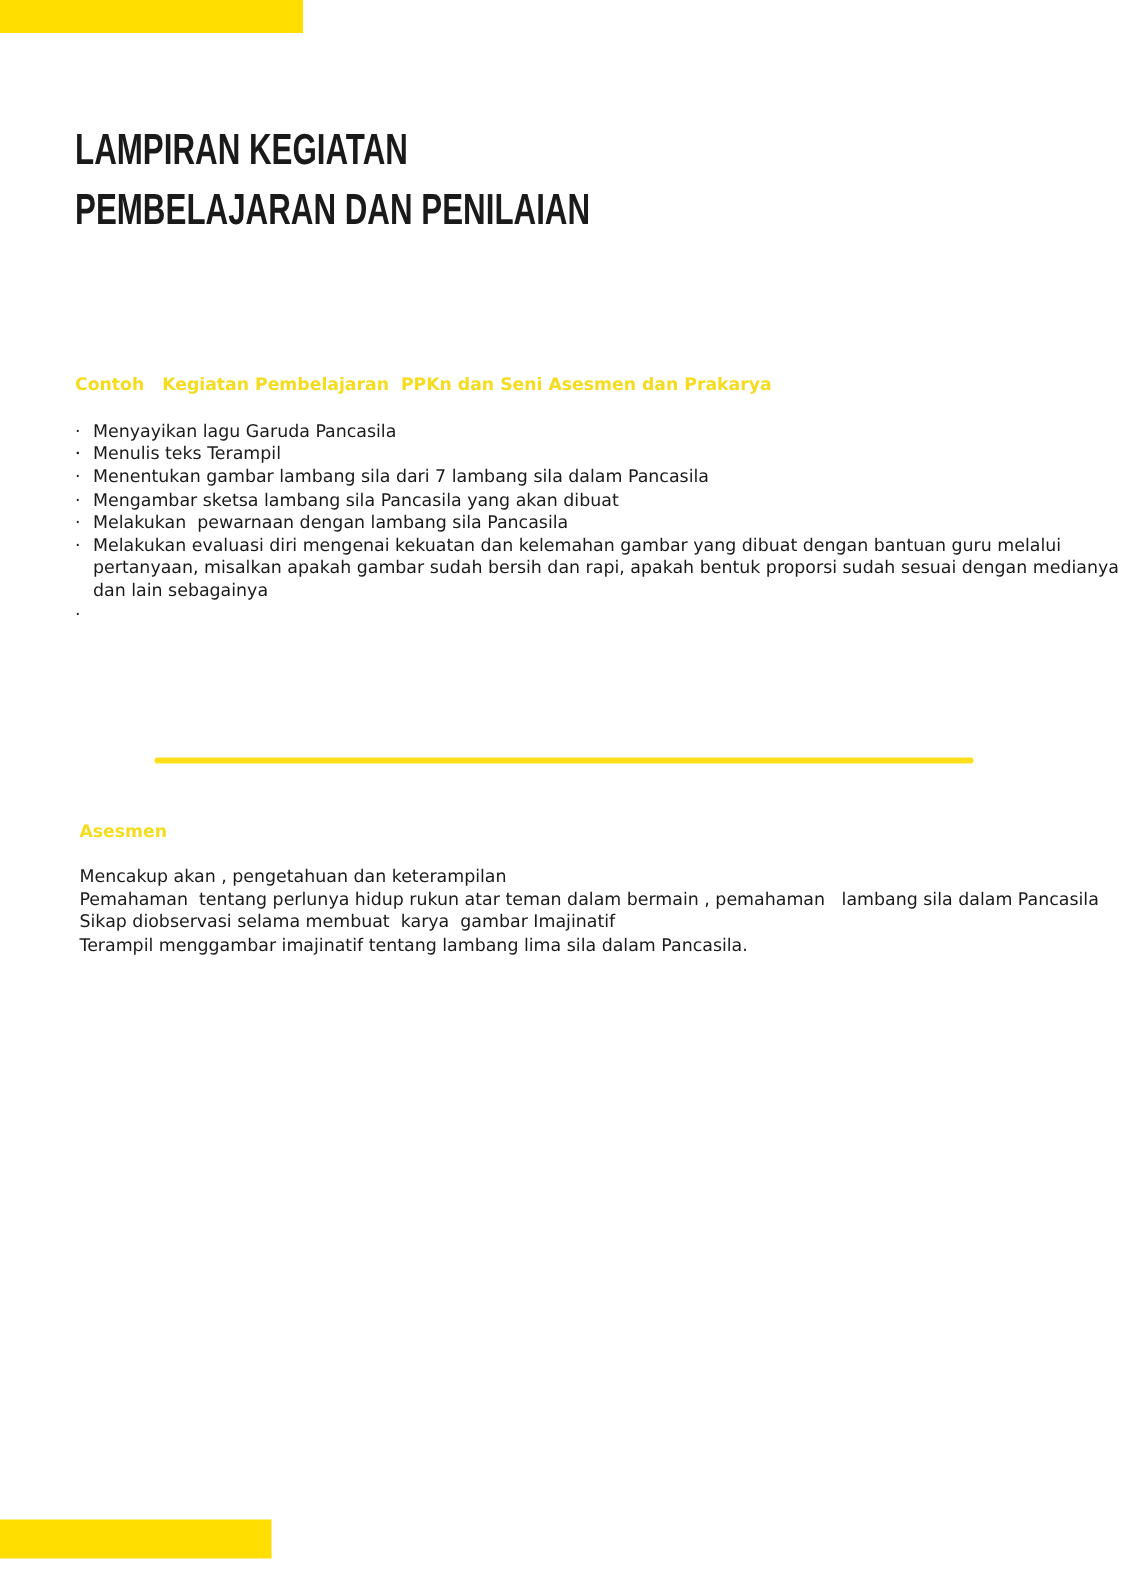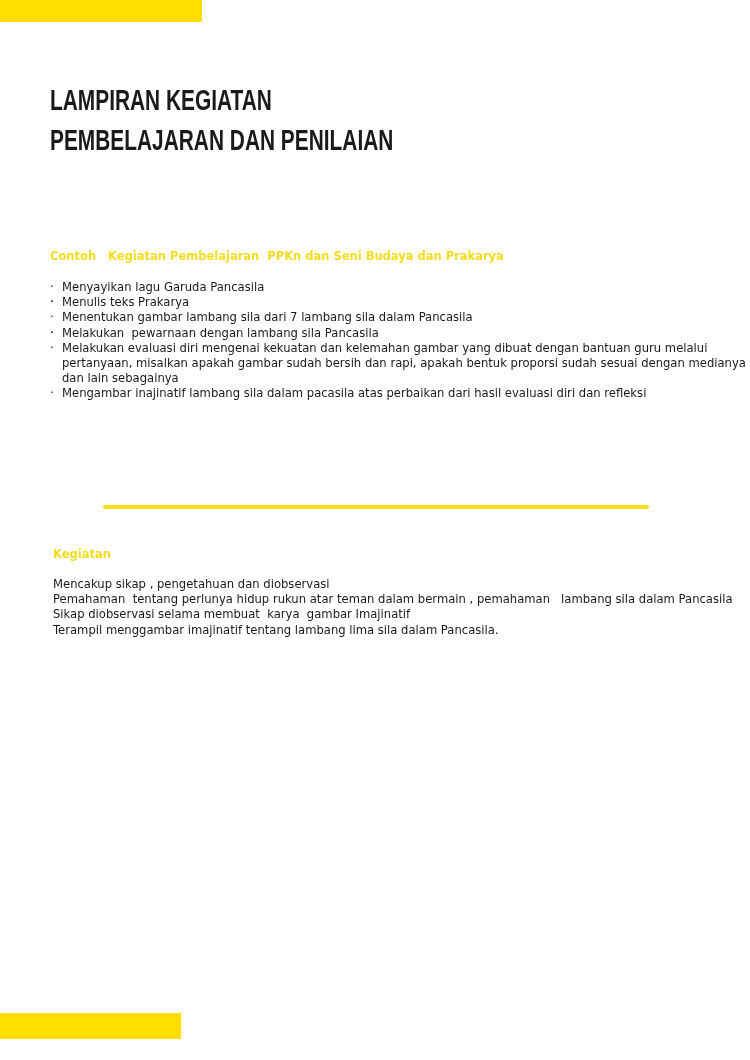--- a/index.html
+++ b/index.html
@@ -46,37 +46,37 @@
 </head>
 <body>
 
 <div class="bar bar-top"></div>
 
 <h1 class="title">
   <span>LAMPIRAN KEGIATAN</span>
   <span>PEMBELAJARAN DAN PENILAIAN</span>
 </h1>
 
-<h2 class="section-head sec1-head">Contoh   Kegiatan Pembelajaran  PPKn dan Seni Budaya dan Prakarya</h2>
+<h2 class="section-head sec1-head">Contoh   Kegiatan Pembelajaran  PPKn dan Seni Asesmen dan Prakarya</h2>
 
 <ul class="bullets">
   <li><span class="dot">·</span><span>Menyayikan lagu Garuda Pancasila</span></li>
   <li><span class="dot">·</span></li>
-  <li><span class="dot">·</span><span>Menulis teks Prakarya</span></li>
+  <li><span class="dot">·</span><span>Menulis teks Terampil</span></li>
   <li><span class="dot">·</span><span>Menentukan gambar lambang sila dari 7 lambang sila dalam Pancasila</span></li>
-  <li><span class="dot">·</span></li>
+  <li><span class="dot">·</span><span>Mengambar sketsa lambang sila Pancasila yang akan dibuat</span></li>
   <li><span class="dot">·</span><span>Melakukan  pewarnaan dengan lambang sila Pancasila</span></li>
   <li><span class="dot">·</span><span>Melakukan evaluasi diri mengenai kekuatan dan kelemahan gambar yang dibuat dengan bantuan guru melalui pertanyaan, misalkan apakah gambar sudah bersih dan rapi, apakah bentuk proporsi sudah sesuai dengan medianya dan lain sebagainya</span></li>
-  <li><span class="dot">·</span><span>Mengambar inajinatif lambang sila dalam pacasila atas perbaikan dari hasil evaluasi diri dan refleksi</span></li>
+  <li><span class="dot">·</span></li>
 </ul>
 
 <div class="divider"></div>
 
-<h2 class="section-head sec2-head">Kegiatan</h2>
+<h2 class="section-head sec2-head">Asesmen</h2>
 
 <div class="asesmen">
-  <p>Mencakup sikap , pengetahuan dan diobservasi</p>
+  <p>Mencakup akan , pengetahuan dan keterampilan</p>
   <p>Pemahaman  tentang perlunya hidup rukun atar teman dalam bermain , pemahaman   lambang sila dalam Pancasila</p>
   <p>Sikap diobservasi selama membuat  karya  gambar Imajinatif</p>
   <p>Terampil menggambar imajinatif tentang lambang lima sila dalam Pancasila.</p>
 </div>
 
 <div class="bar bar-bottom"></div>
 
 </body></html>

